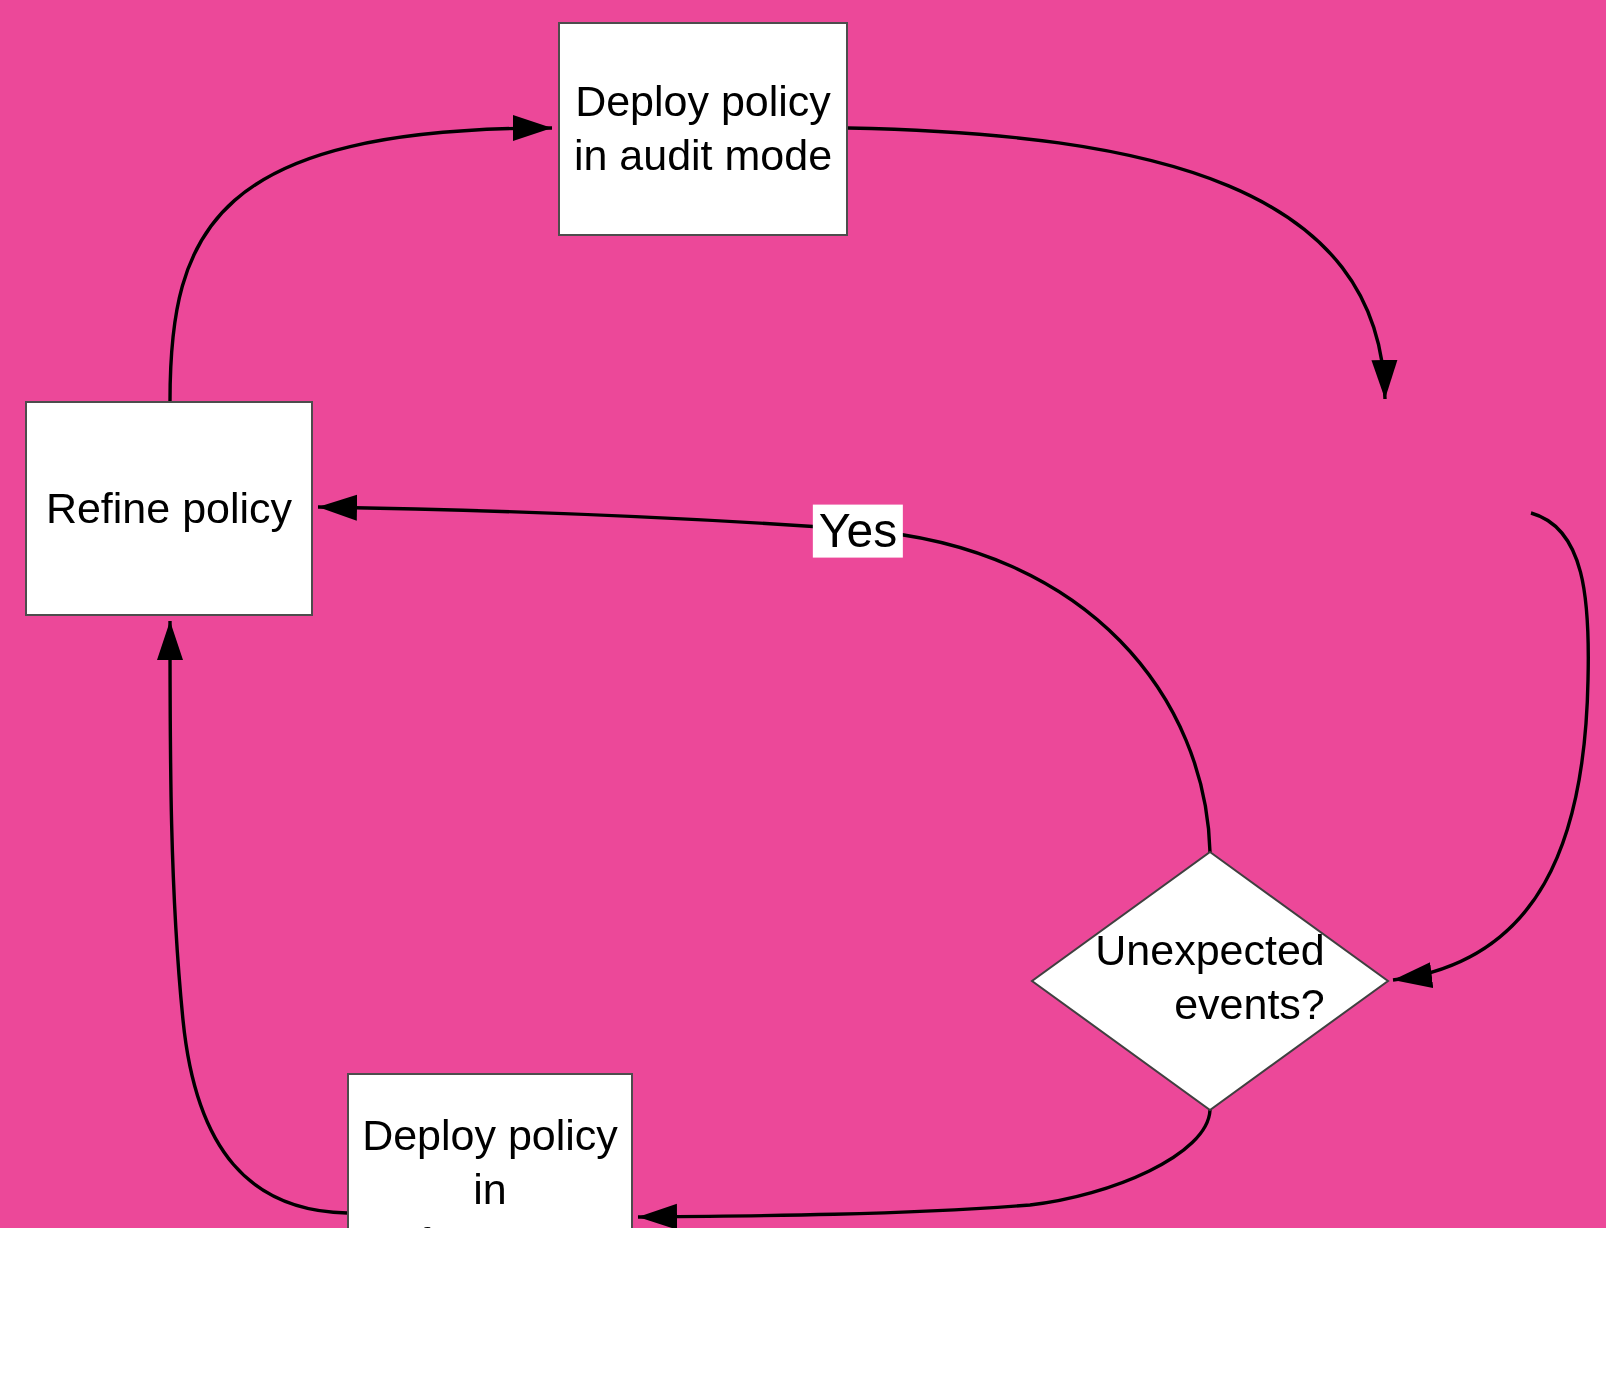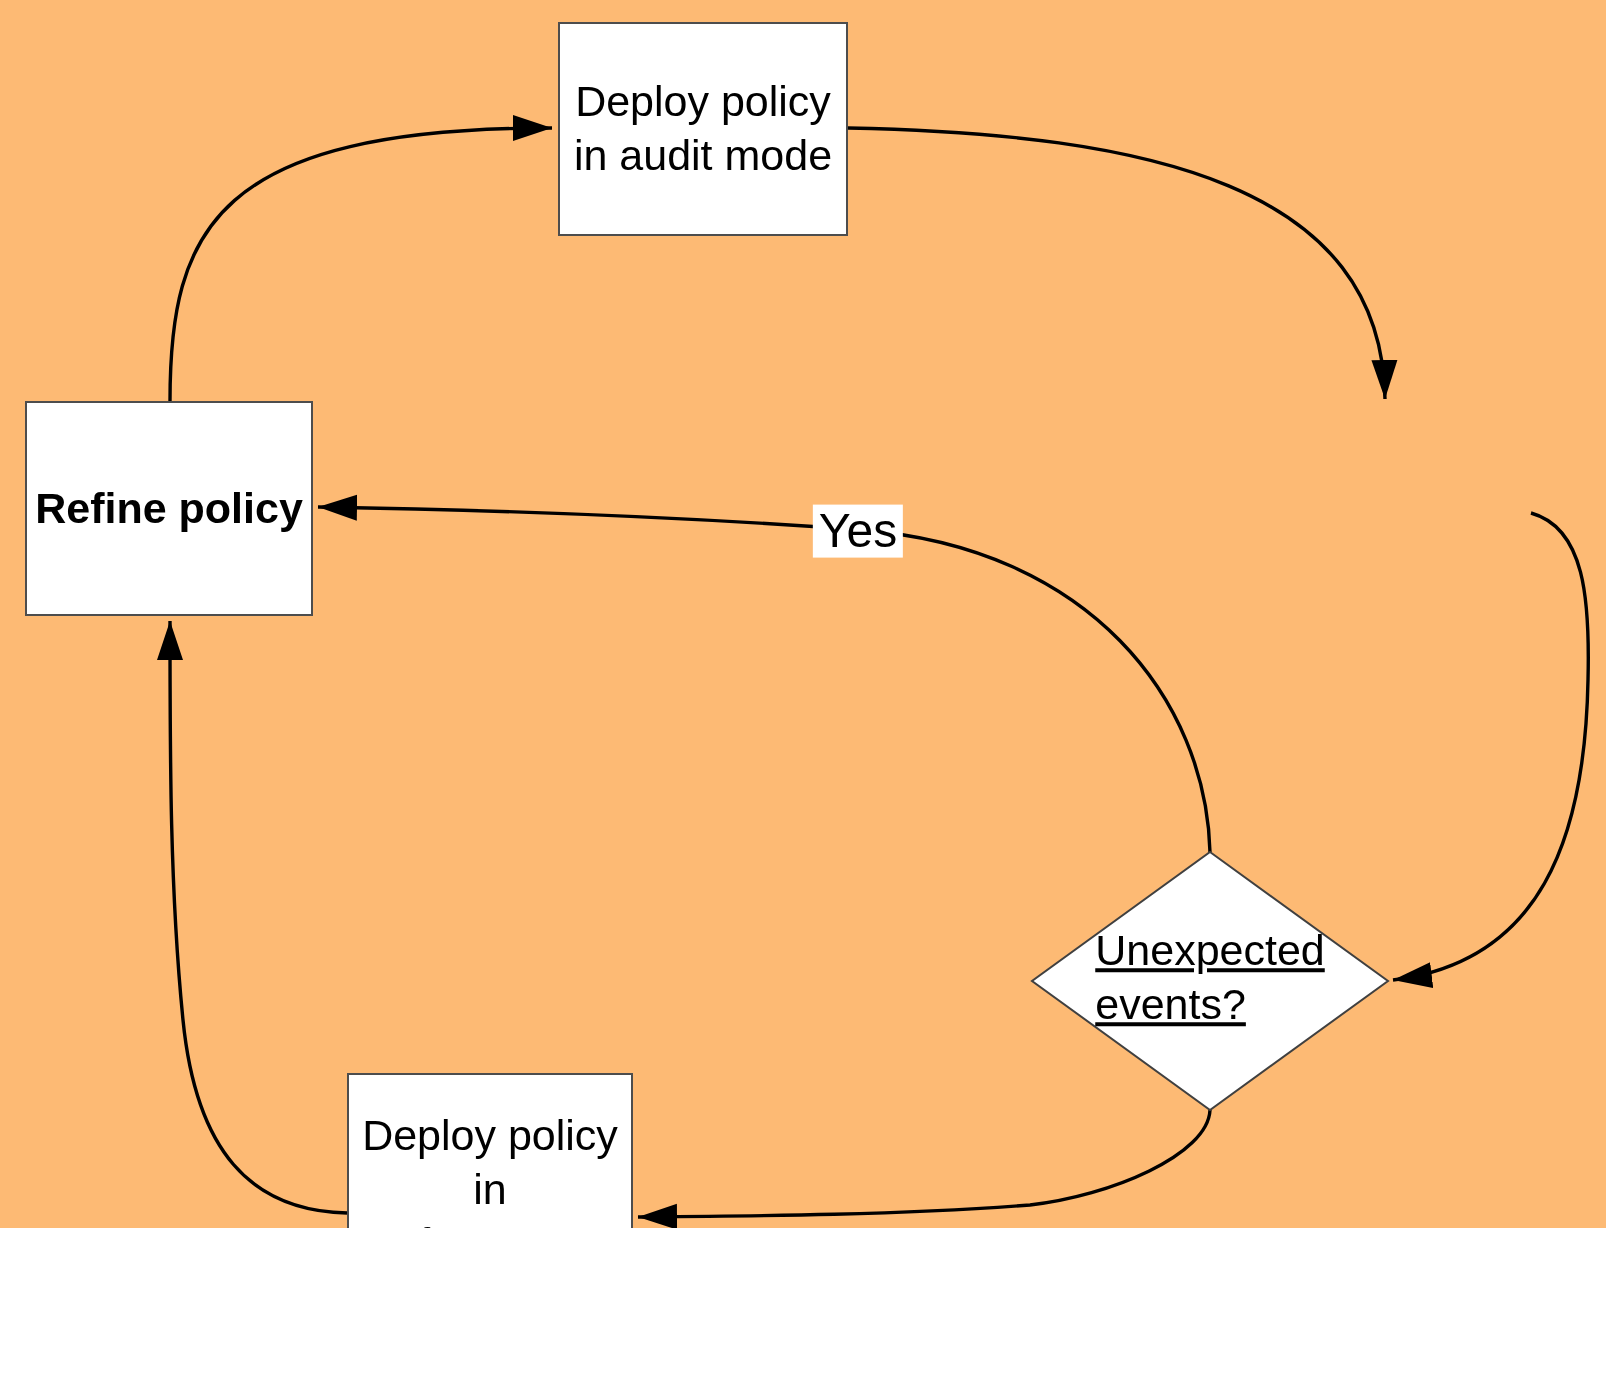--- a/index.html
+++ b/index.html
@@ -4,21 +4,21 @@
 <style>
   html, body {
     margin: 0;
     padding: 0;
     background: #ffffff;
   }
   #canvas {
     position: relative;
     width: 1606px;
     height: 1228px;
-    background: #fdba74;
+    background: #ec4899;
     font-family: "Liberation Sans", sans-serif;
     color: #000000;
     overflow: hidden;
   }
   #connector-layer {
     position: absolute;
     left: 0;
     top: 0;
     width: 1606px;
     height: 1382px;
@@ -35,36 +35,35 @@
   }
   .node-label, .diamond-label {
     white-space: pre-line;
     font-size: 43px;
     line-height: 1.25;
     color: #000000;
   }
   .diamond-label {
     position: absolute;
     transform: translate(-50%, -50%);
-    text-align: left;
-    text-decoration: underline;
+    text-align: right;
   }
   .edge-label {
     position: absolute;
     transform: translate(-50%, -50%);
     background: #ffffff;
     font-size: 48px;
     line-height: 1.1;
     padding: 0 6px;
     color: #000000;
   }
   
   #node-deploy-audit      { left: 558px;  top: 22px;   width: 290px; height: 214px; }
   #node-monitor-events    { left: 1242px; top: 403px;  width: 290px; height: 215px; }
-  #node-refine-policy     { left: 25px;   top: 401px;  width: 288px; height: 215px; font-weight: bold; }
+  #node-refine-policy     { left: 25px;   top: 401px;  width: 288px; height: 215px; }
   #node-deploy-enforce    { left: 347px;  top: 1073px; width: 286px; height: 287px; }
   #label-yes { left: 858px; top: 531px; }
   #label-no  { left: 944px; top: 1276px; }
 </style>
 </head>
 <body>
 
 <div id="canvas">
 
   <svg id="connector-layer" viewBox="0 0 1606 1382" xmlns="http://www.w3.org/2000/svg">

